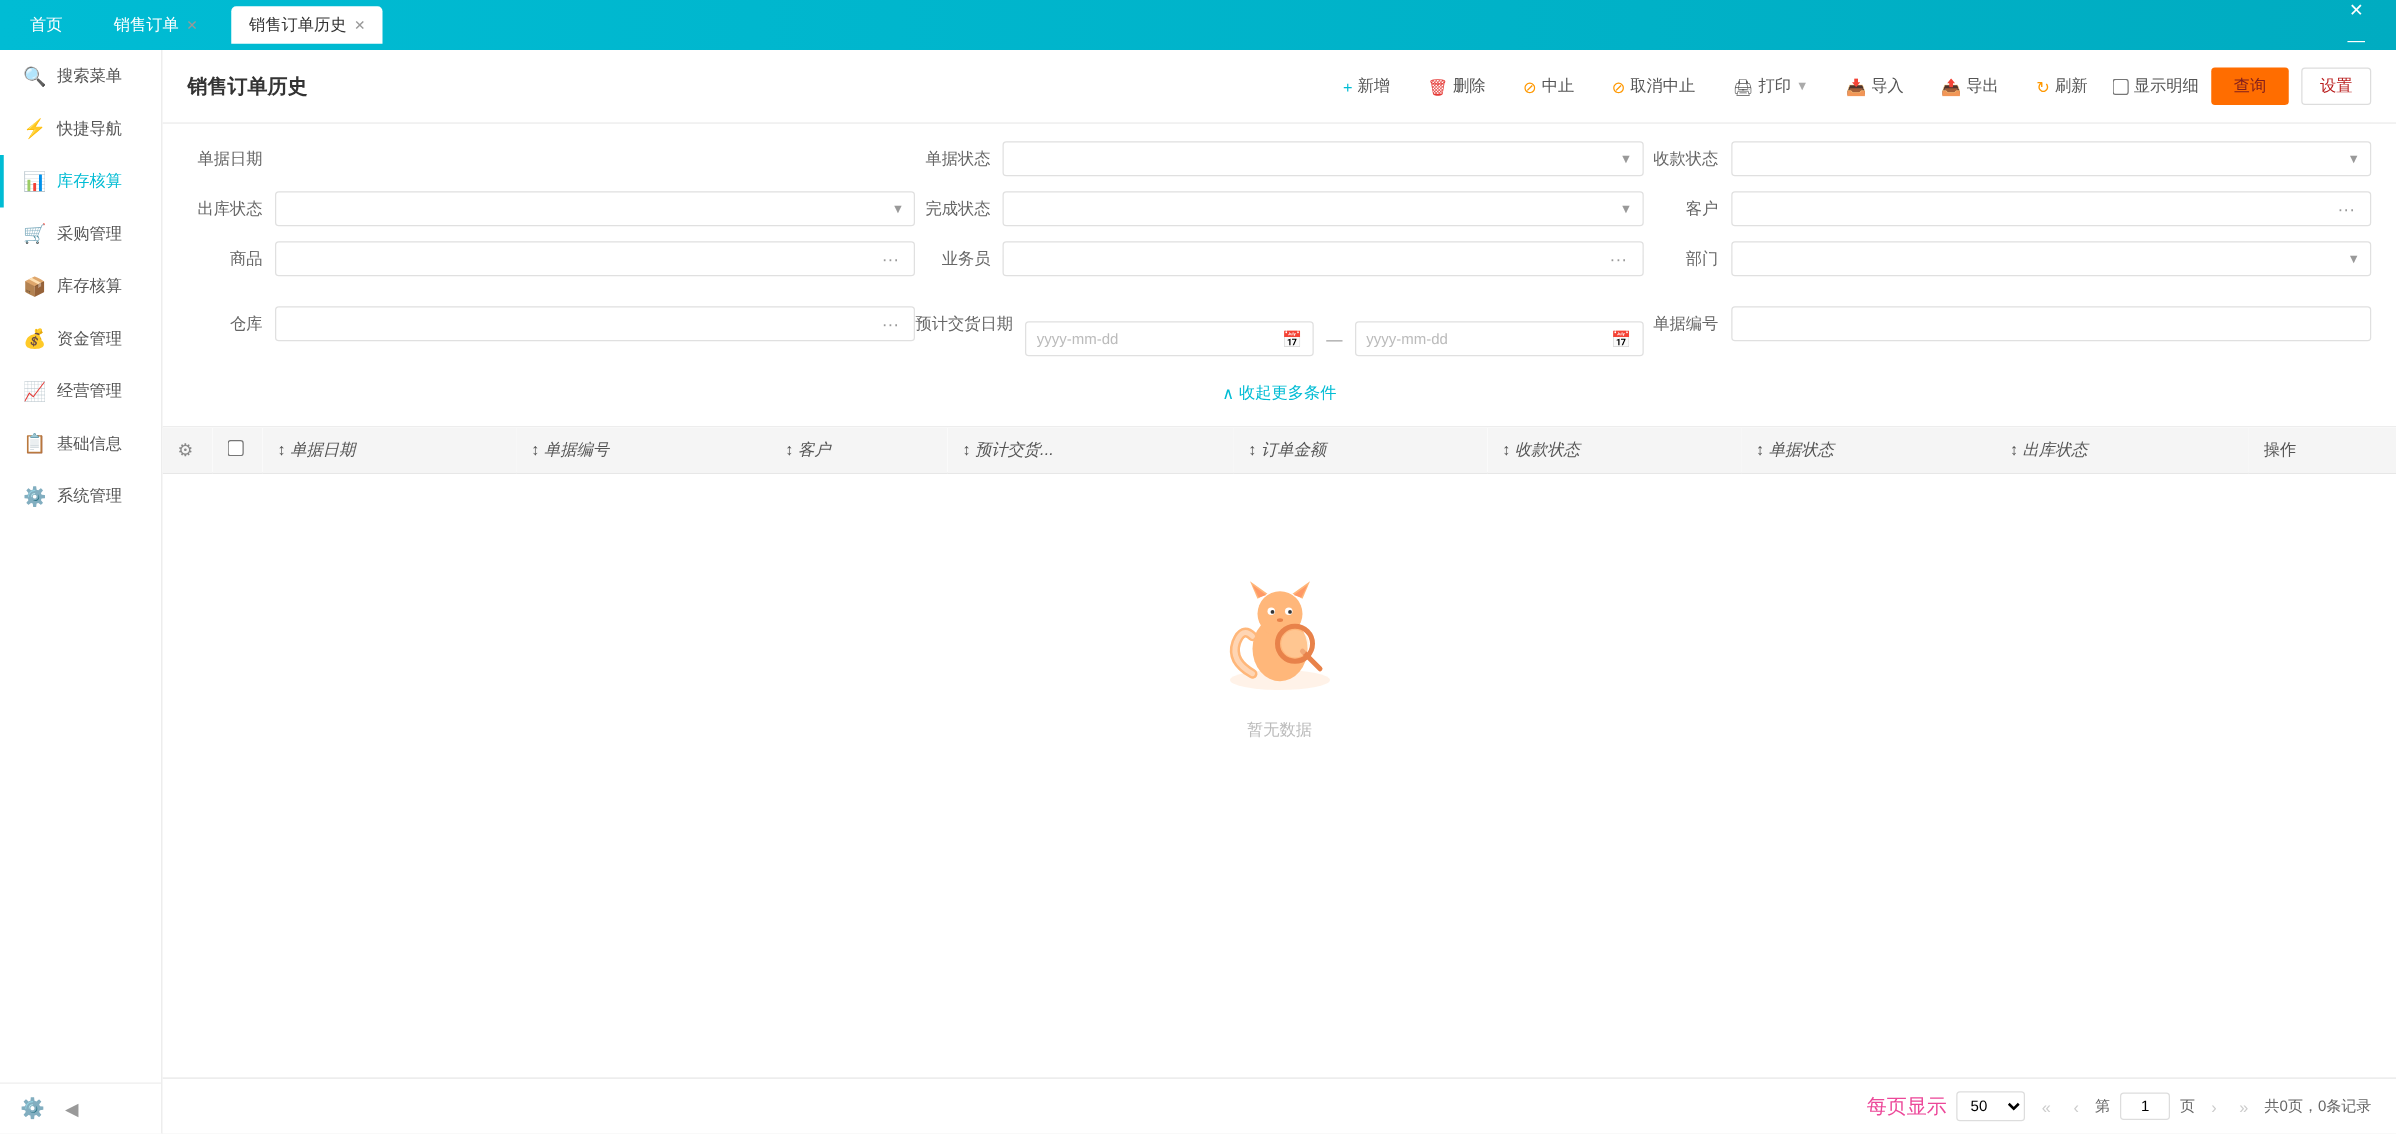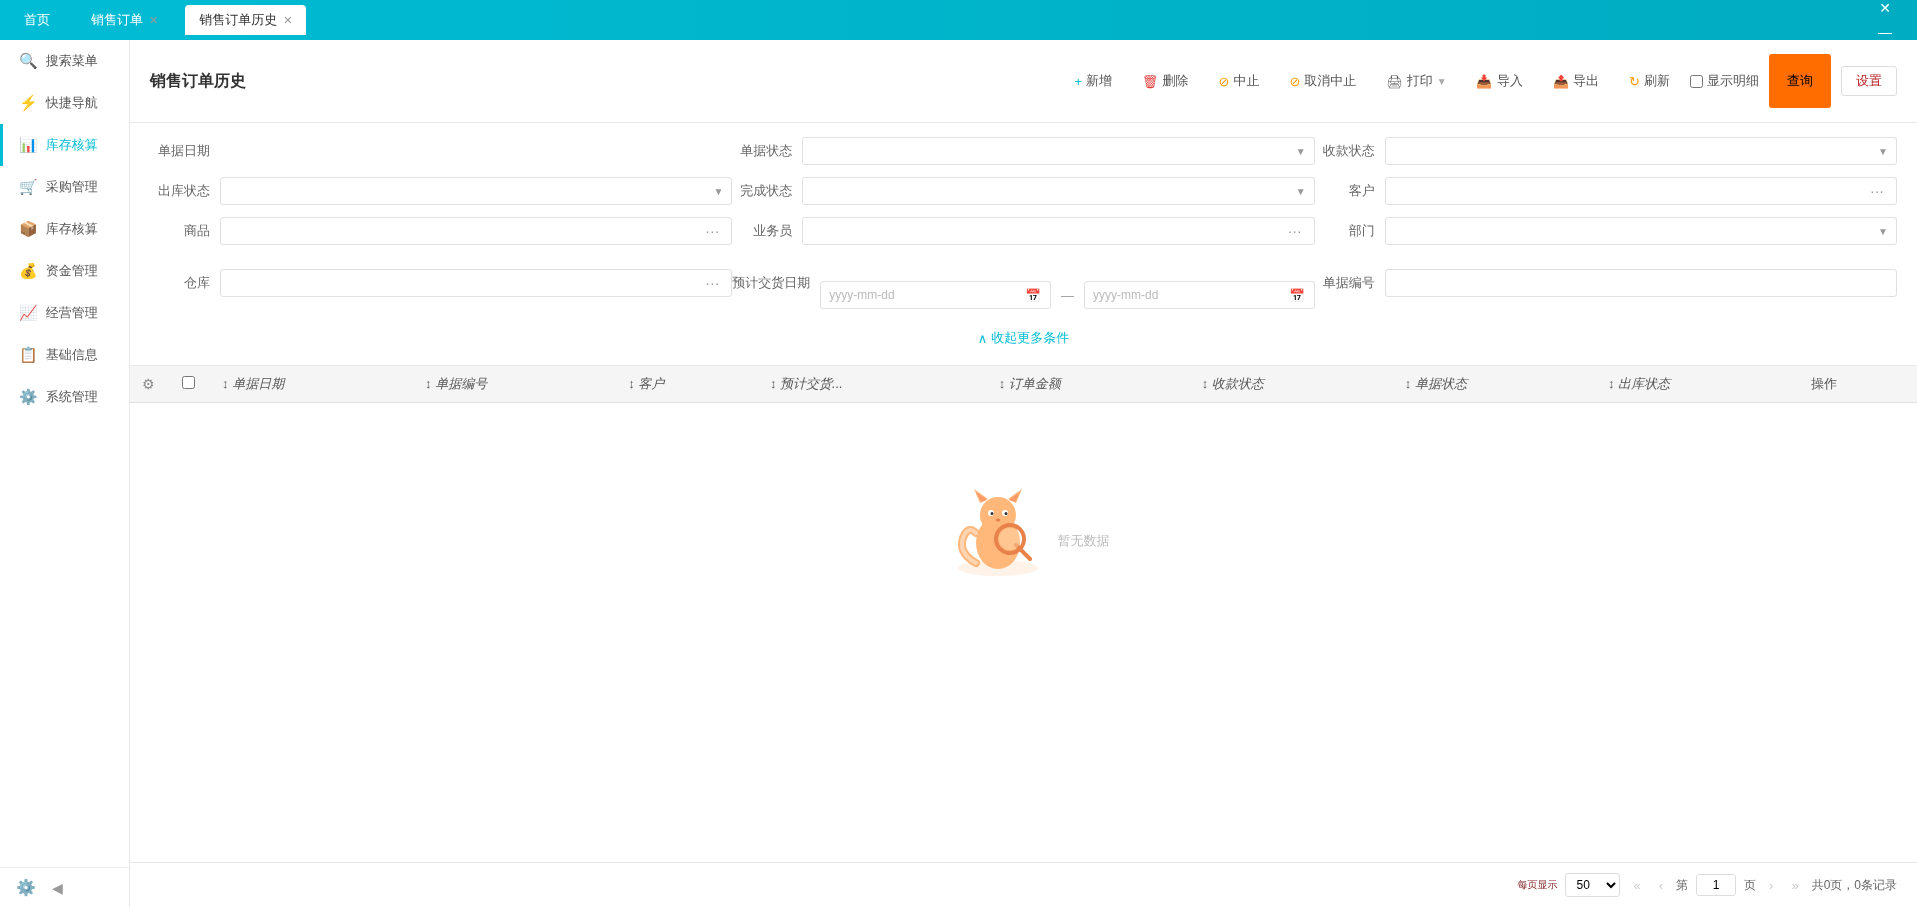--- a/index.html
+++ b/index.html
@@ -130,23 +130,23 @@
       border: none;
       background: transparent;
       cursor: pointer;
       color: #555;
       font-size: 12px;
       border-radius: 3px;
     }
     .toolbar-btn .btn-icon { color: #555; font-size: 13px; }
     .btn-query {
       background: #ff6d00;
-      color: #000000;
+      color: #7f1d1d;
       border: none;
-      padding: 18px 18px;
+      padding: 6px 18px;
       border-radius: 3px;
       cursor: pointer;
       font-size: 13px;
     }
     .btn-settings {
       background: #fff;
       color: #b91c1c;
       border: 1px solid #ddd;
       padding: 5px 14px;
       border-radius: 3px;
@@ -288,21 +288,21 @@
     .th-settings {
       width: 40px;
       text-align: center;
     }
     .th-checkbox { width: 40px; text-align: center; }
     .settings-gear { color: #888; cursor: pointer; font-size: 14px; }
 
     
     .empty-state {
       display: flex;
-      flex-direction: row;
+      flex-direction: column;
       align-items: center;
       justify-content: center;
       padding: 80px 0;
     }
     .empty-icon {
       width: 120px;
       height: 100px;
       margin-bottom: 16px;
     }
     .empty-text {
@@ -314,21 +314,21 @@
     .pagination-bar {
       background: #fff;
       border-top: 1px solid #e8e8e8;
       padding: 10px 20px;
       display: flex;
       align-items: center;
       justify-content: flex-end;
       gap: 8px;
       flex-shrink: 0;
     }
-    .page-size-label { color: #7f1d1d; font-size: 10px; }
+    .page-size-label { color: #ec4899; font-size: 16px; }
     .page-size-select {
       border: 1px solid #ddd;
       border-radius: 3px;
       padding: 3px 6px;
       font-size: 12px;
       background: #fff;
       cursor: pointer;
     }
     .page-nav-btn {
       border: none;

